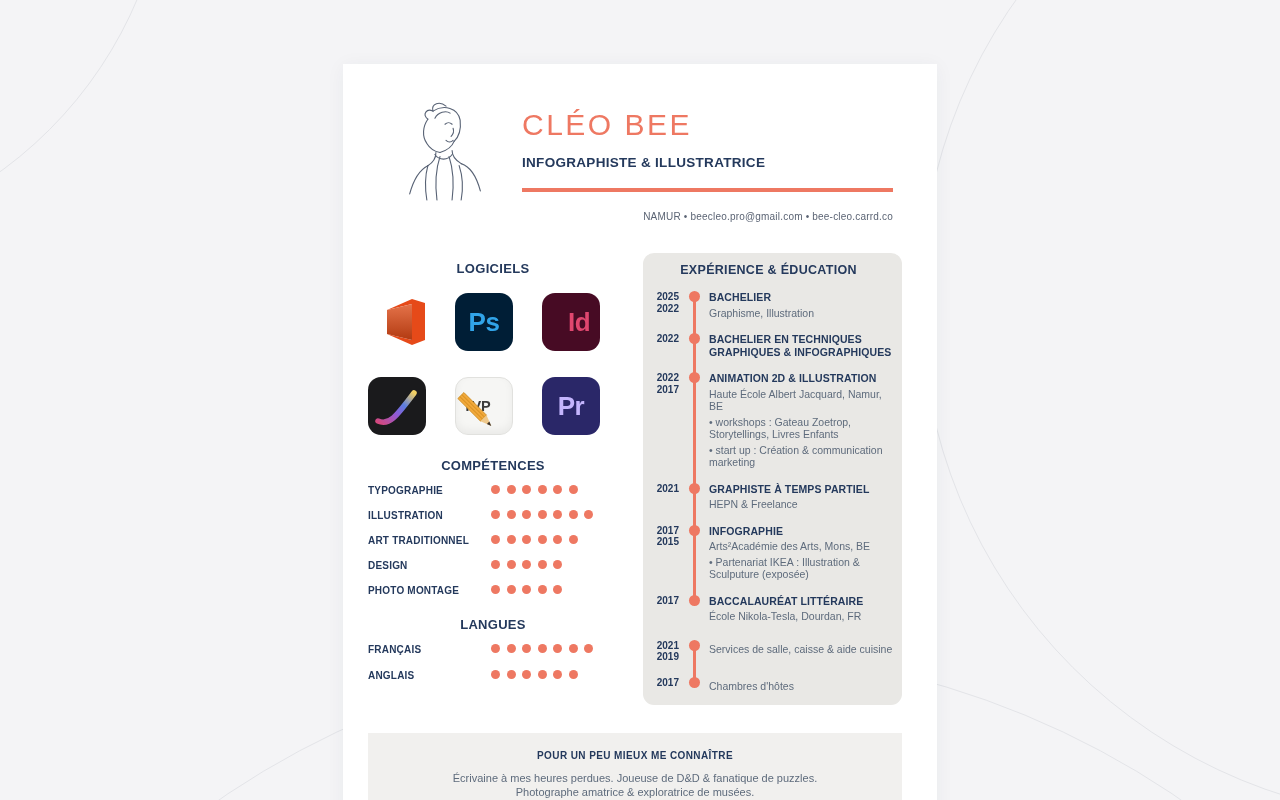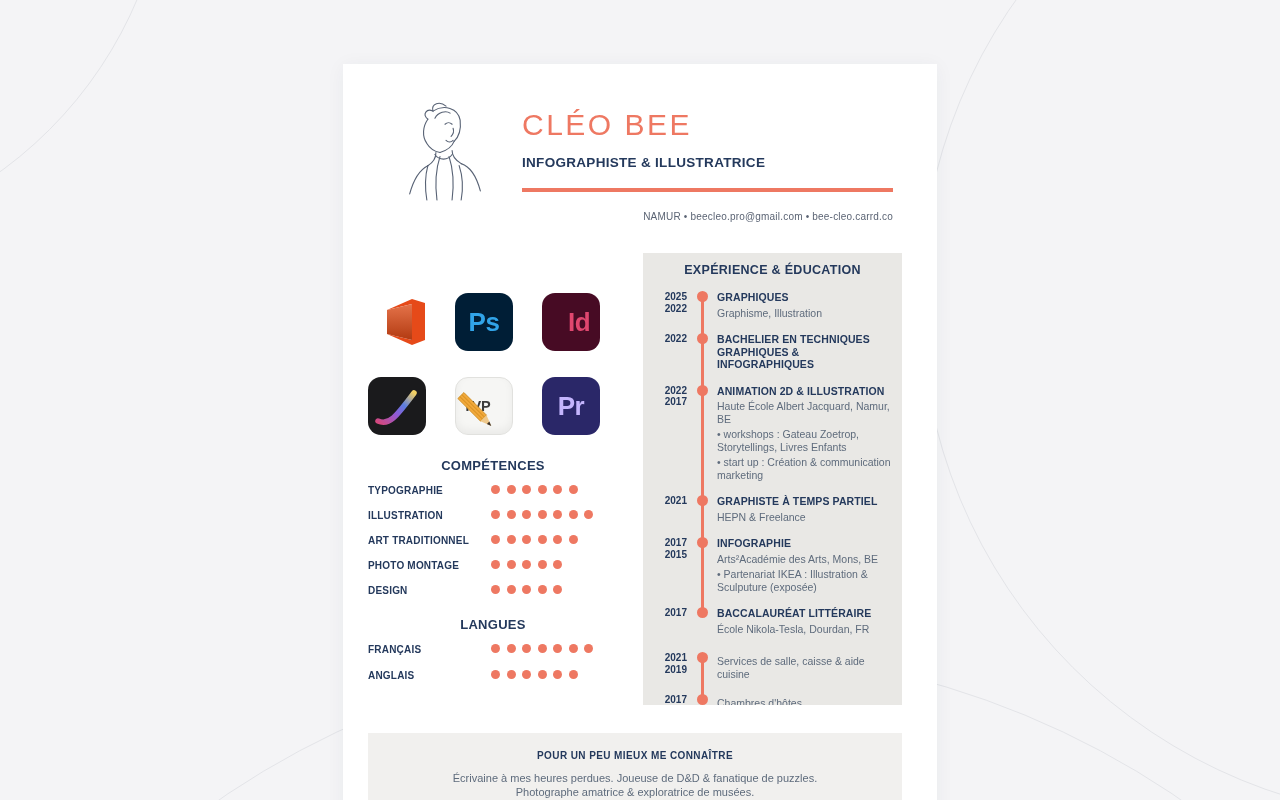--- a/index.html
+++ b/index.html
@@ -52,21 +52,21 @@
   #skills-list{top:421px;}
   #languages-list{top:580px;}
   .dot-row{display:flex;height:16px;margin-bottom:9px;}
   #languages-list .dot-row{margin-bottom:10px;}
   .dot-row .lbl{width:123px;font-size:10px;font-weight:700;color:var(--navy);letter-spacing:.2px;}
   .dot-row .dots{display:flex;gap:6.5px;}
   .dot-row .dots i{width:9px;height:9px;border-radius:50%;background:var(--accent);}
 
   
   .exp-panel{position:absolute;left:300px;top:189px;width:259px;height:452px;
-        background:var(--panel);padding:10px 8px 0 8px;overflow:hidden;}
+        background:var(--panel);padding:10px 8px 0 0;overflow:hidden;border-radius:11px;}
   .exp-h{text-align:center;font-size:12.5px;font-weight:700;color:var(--navy);letter-spacing:.3px;}
   .timeline{margin-top:13px;}
   .tl-group + .tl-group{margin-top:16px;}
   .tl-entry{position:relative;display:grid;grid-template-columns:40px 22px 1fr;margin-bottom:13px;}
   .tl-entry.has-line::before{content:"";position:absolute;left:49.5px;top:6px;width:3px;
         height:calc(100% + 13px);background:var(--accent);}
   .tl-years{font-size:10px;font-weight:700;color:var(--navy);line-height:11.5px;
         text-align:right;padding-right:4px;padding-top:1px;}
   .tl-years span{display:block;}
   .tl-dot{position:relative;width:11px;height:11px;border-radius:50%;background:var(--accent);
@@ -111,20 +111,21 @@
         <path d="M38,58 C34,70 33,85 35,101"></path>
         <path d="M47,58 C51,70 52,85 50,101"></path>
         <path d="M33,56 C37,62 46,62 50,56"></path>
       </g>
     </svg>
     <h1 class="name">CLÉO BEE</h1>
     <h2 class="subtitle">INFOGRAPHISTE &amp; ILLUSTRATRICE</h2>
     <div class="divider"></div>
     <div class="contact">NAMUR • beecleo.pro@gmail.com • bee-cleo.carrd.co</div>
 
+    <h3 class="sec-h" id="h-logiciels">LOGICIELS</h3>
 
     <div class="icons">
       <div class="tile" id="tile-office">
         <svg width="58" height="58" viewBox="0 0 58 58">
           <defs>
             <linearGradient id="gOff" x1="0" y1="0" x2="0" y2="1">
               <stop offset="0" stop-color="#e5734a"></stop>
                 <stop offset="1" stop-color="#b23a11"></stop>
             </linearGradient>
           </defs>
@@ -198,31 +199,31 @@
           <span class="dots">
             <i></i>
             <i></i>
             <i></i>
             <i></i>
             <i></i>
             <i></i>
           </span>
         </div>
         <div class="dot-row">
+          <span class="lbl">DESIGN</span>
+          <span class="dots">
+            <i></i>
+            <i></i>
+            <i></i>
+            <i></i>
+            <i></i>
+          </span>
+        </div>
+        <div class="dot-row">
           <span class="lbl">PHOTO MONTAGE</span>
-          <span class="dots">
-            <i></i>
-            <i></i>
-            <i></i>
-            <i></i>
-            <i></i>
-          </span>
-        </div>
-        <div class="dot-row">
-          <span class="lbl">DESIGN</span>
           <span class="dots">
             <i></i>
             <i></i>
             <i></i>
             <i></i>
             <i></i>
           </span>
         </div>
       </div>
 
@@ -257,21 +258,21 @@
       <h3 class="exp-h">EXPÉRIENCE &amp; ÉDUCATION</h3>
       <div class="timeline" id="timeline">
           <div class="tl-group">
             <div class="tl-entry has-line">
               <div class="tl-years">
                 <span>2025</span>
                 <span>2022</span>
               </div>
               <span class="tl-dot"></span>
               <div class="tl-content">
-                <div class="tl-title">GRAPHIQUES</div>
+                <div class="tl-title">BACHELIER</div>
                 <div class="tl-line">Graphisme, Illustration</div>
               </div>
             </div>
             <div class="tl-entry has-line">
               <div class="tl-years">
                 <span>2022</span>
               </div>
               <span class="tl-dot"></span>
               <div class="tl-content">
                 <div class="tl-title">BACHELIER EN TECHNIQUES GRAPHIQUES &amp; INFOGRAPHIQUES</div>

